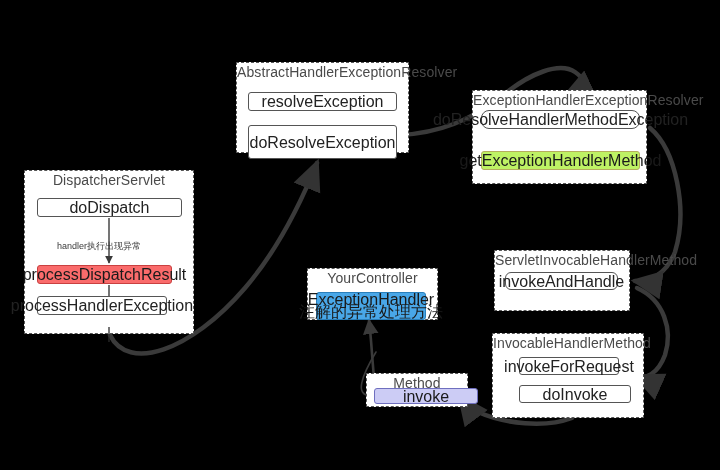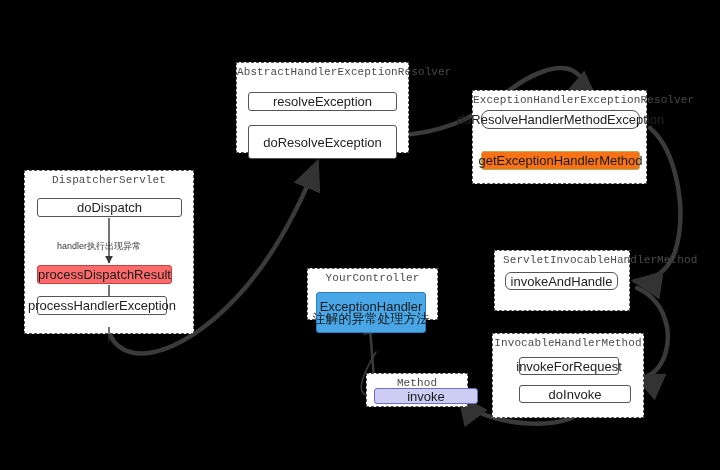--- a/index.html
+++ b/index.html
@@ -20,48 +20,47 @@
     background: #ffffff;
     border: 1px dashed #555555;
     box-sizing: border-box;
   }
   .group-title {
     position: absolute;
     left: 0;
     right: 0;
     top: 4px;
     text-align: center;
-    font-size: 11px;
+    font-size: 14px;
     color: #4a4a4a;
     line-height: 10px;
     letter-spacing: 0.1px;
-    font-family: Liberation Mono, monospace;
   }
   .node {
     position: absolute;
     box-sizing: border-box;
     border: 1px solid #555555;
     border-radius: 3px;
     background: #ffffff;
     color: #222222;
-    font-size: 13px;
+    font-size: 16px;
     display: flex;
     align-items: center;
     justify-content: center;
     text-align: center;
     line-height: 11px;
     white-space: nowrap;
   }
   .node.red {
     background: #fa6b6b;
     border-color: #c94040;
     color: #1a1a1a;
   }
   .node.yellow {
-    background: #f97316;
+    background: #bef264;
     border-color: #b5ae5e;
     color: #1a1a1a;
   }
   .node.blue {
     background: #49a7e8;
     border-color: #2a7fbb;
     color: #1a1a1a;
     flex-direction: column;
     line-height: 12px;
   }
@@ -137,34 +136,34 @@
   <div class="node" style="left:248px; top:92px; width:149px; height:19px;">resolveException</div>
   <div class="node" style="left:248px; top:125px; width:149px; height:34px;">doResolveException</div>
 
   <div class="group" style="left:472px; top:90px; width:175px; height:94px;">
     <div class="group-title">ExceptionHandlerExceptionResolver</div>
   </div>
   <div class="node" style="left:481px; top:110px; width:159px; height:19px;border-radius:8px;">doResolveHandlerMethodException</div>
   <div class="node yellow" style="left:481px; top:151px; width:159px; height:19px;">getExceptionHandlerMethod</div>
 
   <div class="group" style="left:494px; top:250px; width:136px; height:61px;">
-    <div class="group-title" style="white-space:normal; padding:0 8px;">ServletInvocableHandlerMethod</div>
+    <div class="group-title" style="white-space:normal; padding:0 0;">ServletInvocableHandlerMethod</div>
   </div>
   <div class="node" style="left:505px; top:272px; width:113px; height:18px;border-radius:6px;">invokeAndHandle</div>
 
   <div class="group" style="left:492px; top:333px; width:152px; height:85px;">
     <div class="group-title">InvocableHandlerMethod</div>
   </div>
   <div class="node" style="left:519px; top:357px; width:100px; height:18px;">invokeForRequest</div>
   <div class="node" style="left:519px; top:385px; width:112px; height:18px;">doInvoke</div>
 
   <div class="group" style="left:307px; top:268px; width:131px; height:52px;">
     <div class="group-title">YourController</div>
   </div>
-  <div class="node blue" style="left:316px; top:292px; width:110px; height:41px;">
+  <div class="node blue" style="left:316px; top:292px; width:110px; height:28px;">
     <span>ExceptionHandler</span>
     <span>注解的异常处理方法</span>
   </div>
 
   <div class="group" style="left:366px; top:373px; width:102px; height:34px;">
     <div class="group-title">Method</div>
   </div>
   <div class="node purple" style="left:374px; top:388px; width:104px; height:16px;">invoke</div>
 
 </div>

